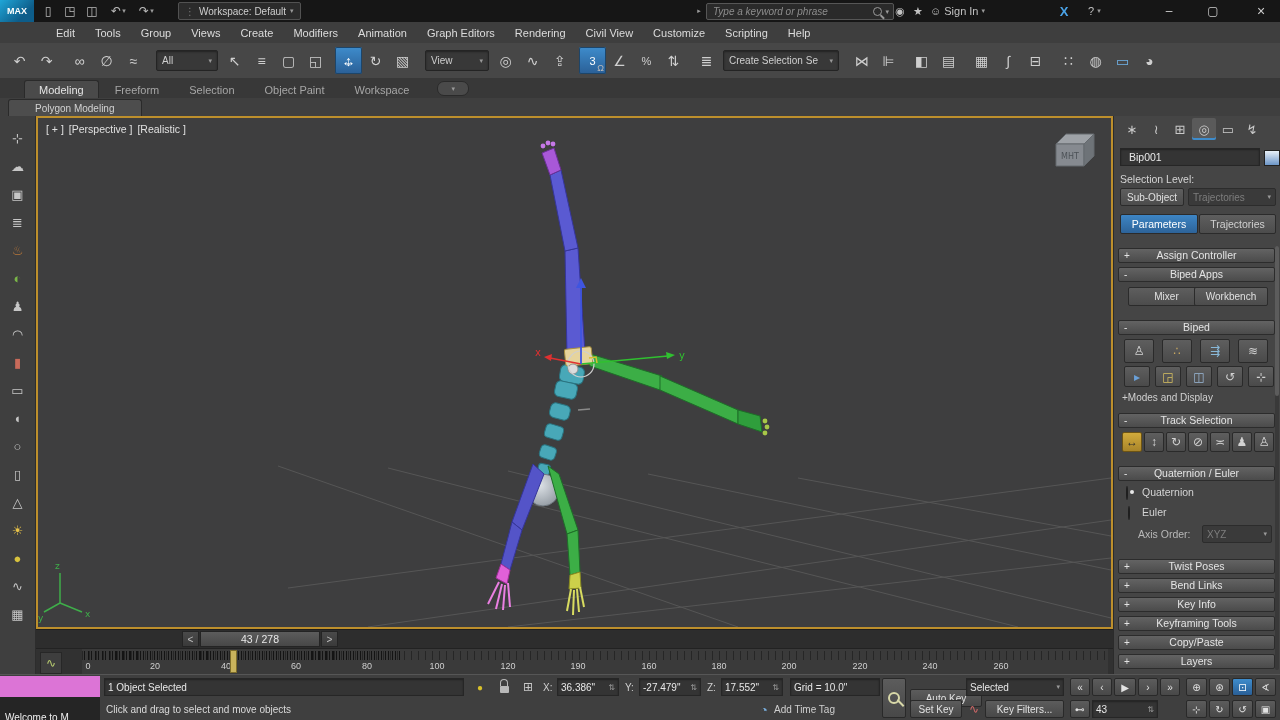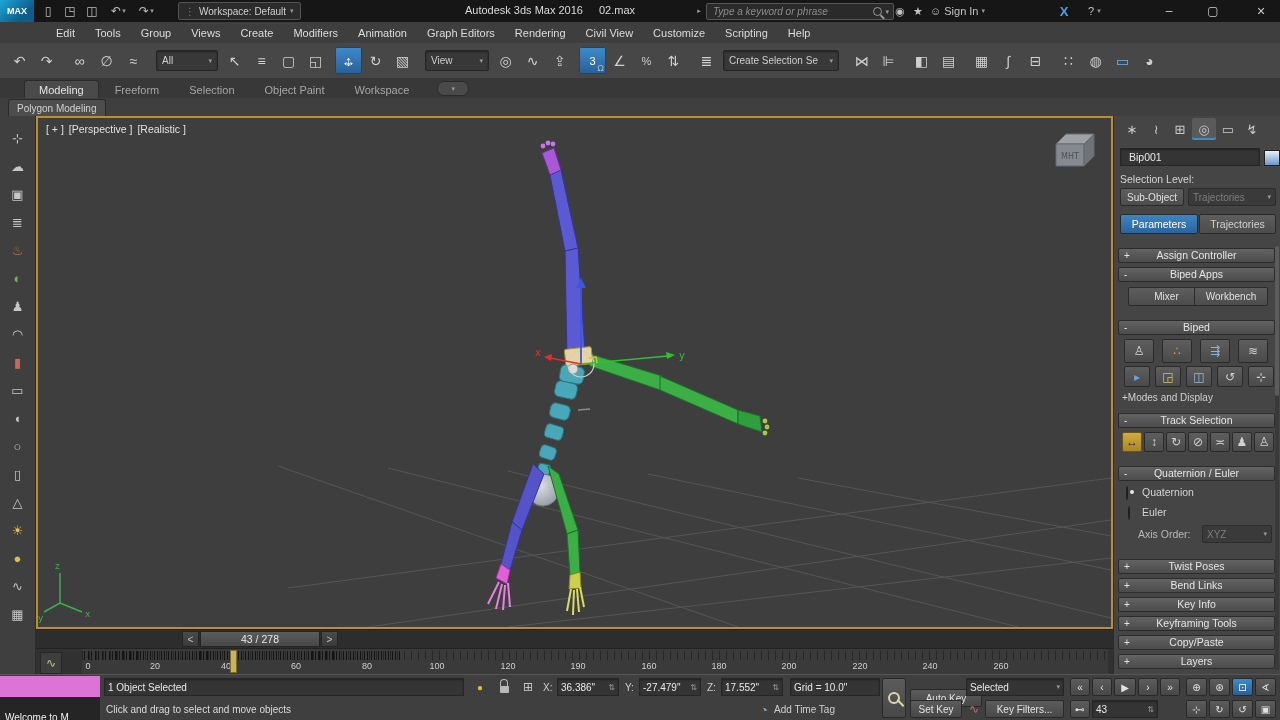--- a/index.html
+++ b/index.html
@@ -32,21 +32,21 @@
   .tb-combo{height:19px;background:#383838;border:1px solid #242424;box-shadow:inset 0 1px 2px rgba(0,0,0,.4);color:#cfcfcf;font-size:10px;display:flex;align-items:center;justify-content:space-between;gap:4px;padding:0 5px;margin:0 3px;border-radius:2px;white-space:nowrap;flex:0 0 auto}
   .sep{width:6px;flex:0 0 auto}
   .stack{position:relative;width:14px;height:16px}
   .stack span{position:absolute;left:0;top:0;width:100%;height:100%;display:flex;align-items:center;justify-content:center}
   
   .ribbon-tabs{left:0;top:78px;width:1280px;height:20px;background:#383838;border-bottom:1px solid #2c2c2c;display:flex;align-items:flex-end;padding-left:24px;gap:2px}
   .rtab{padding:0 14px;font-size:11px;color:#a6a6a6;height:17px;display:flex;align-items:center}
   .rtab.active{background:#4a4a4a;color:#e4e4e4;border:1px solid #2a2a2a;border-bottom:none;border-radius:3px 3px 0 0}
   .rmin{width:30px;height:13px;background:#4a4a4a;border:1px solid #2a2a2a;border-radius:7px;margin:0 0 2px 12px;display:flex;align-items:center;justify-content:center;color:#b8b8b8;font-size:7px}
   .subtab-row{left:0;top:98px;width:1280px;height:18px;background:#3f3f3f;border-bottom:1px solid #292929}
-  .subtab{left:8px;top:1px;height:17px;background:#4d4d4d;border:1px solid #2a2a2a;border-bottom:none;border-radius:3px 3px 0 0;padding:0 8px;font-size:10px;color:#d2d2d2;display:flex;align-items:center}
+  .subtab{left:8px;top:1px;height:17px;background:#4d4d4d;border:1px solid #2a2a2a;border-bottom:none;border-radius:3px 3px 0 0;padding:0 26px;font-size:10px;color:#d2d2d2;display:flex;align-items:center}
   
   .leftbar{left:0;top:116px;width:36px;height:558px;background:#3f3f3f;border-right:1px solid #2d2d2d;display:flex;flex-direction:column;align-items:center;padding-top:12px;gap:7px;box-sizing:border-box}
   .lbi{width:26px;height:21px;display:flex;align-items:center;justify-content:center;font-size:13px;color:#c6c6c6;flex:0 0 auto}
   
   .viewport{left:36px;top:116px;width:1077px;height:513px;background:#3e3e3f;border:2px solid #bd8f2c;box-sizing:border-box}
   .vp-label{left:8px;top:5px;font-size:10.5px;color:#e0e0e0;display:flex;gap:5px;z-index:3}
   
   .timeslider{left:36px;top:629px;width:1077px;height:19px;background:#2d2d2d;border-top:1px solid #1e1e1e}
   .ts-btn{top:1px;width:17px;height:16px;background:linear-gradient(#4a4a4a,#3a3a3a);border:1px solid #242424;color:#c0c0c0;font-size:10px;display:flex;align-items:center;justify-content:center;box-sizing:border-box}
   .ts-handle{left:164px;top:1px;width:120px;height:16px;background:linear-gradient(#5c5c5c,#474747);border:1px solid #242424;color:#e8e8e8;font-size:10.5px;display:flex;align-items:center;justify-content:center;box-sizing:border-box}
@@ -112,24 +112,20 @@
       </div>
     <div class="abs qa" style="left:134px">↷</div>
     <div class="abs qa" style="left:148px;width:8px">
         <span class="caret">▾</span>
       </div>
     <div class="abs ws-dd">
       <span style="color:#777">⋮</span>
       <span>Workspace: Default</span>
       <span class="caret">▾</span>
     </div>
-    <div class="abs win-title">
-      <span>Autodesk 3ds Max 2016</span>
-      <span>02.max</span>
-    </div>
     <div class="abs tbar-ic" style="left:694px;width:10px">
         <span class="caret">▸</span>
       </div>
     <div class="abs search">
       <input placeholder="Type a keyword or phrase" style="">
       <span class="mag"></span>
       <span class="caret">▾</span>
     </div>
     <div class="abs tbar-ic" style="left:892px;width:16px">◉</div>
     <div class="abs tbar-ic" style="left:910px;width:16px">★</div>

